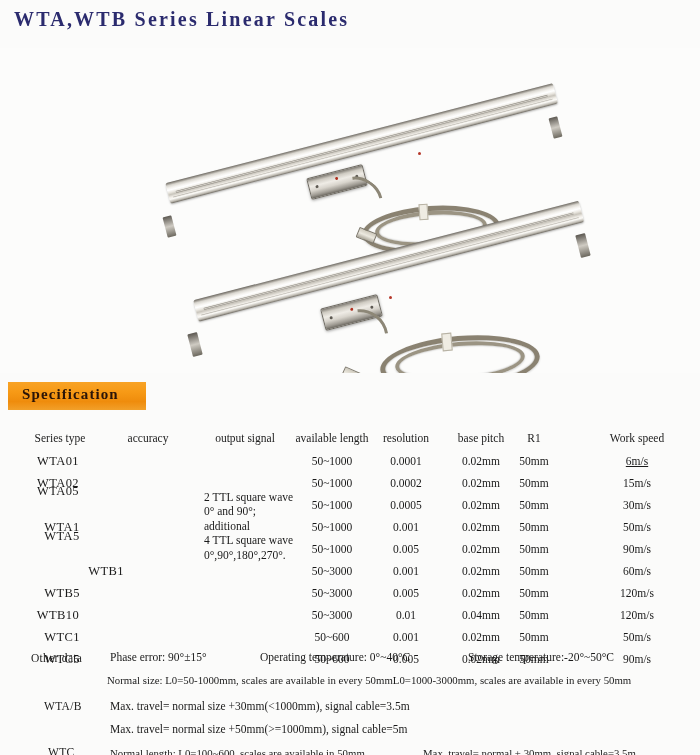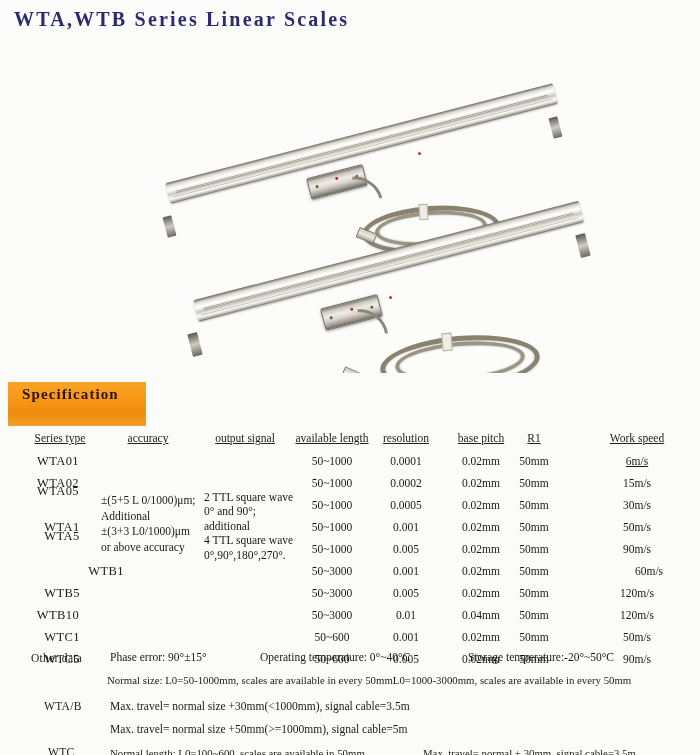--- a/index.html
+++ b/index.html
@@ -135,21 +135,21 @@
     border: 1px solid #7e796d;
     border-radius: 1px;
   }
 
   
   .spec-banner {
     position: absolute;
     left: 8px;
     top: 382px;
     width: 138px;
-    height: 44px;
+    height: 28px;
     background: linear-gradient(to bottom, #f8a326 0%, #f79a16 35%, #ef8c0c 70%, #f2a02a 100%);
   }
   .spec-banner .spec-label {
     position: absolute;
     left: 14px;
     top: 4px;
     font-family: "Liberation Serif", serif;
     font-weight: bold;
     font-size: 15px;
     letter-spacing: 1.1px;
@@ -164,21 +164,21 @@
     width: 700px;
     height: 240px;
     font-size: 11.5px;
   }
   .cell {
     position: absolute;
     white-space: nowrap;
     line-height: 1.15;
   }
   .cell.center { transform: translateX(-50%); text-align: center; }
-  .hdr { font-size: 11.5px; color: #222; text-decoration: underline; }
+  .hdr { font-size: 11.5px; color: #222; }
   .series { font-size: 12.5px; font-weight: normal; letter-spacing: .4px; }
   .multiline { white-space: normal; line-height: 1.35; }
 
   
   .bottom-block {
     position: absolute;
     left: 0;
     top: 648px;
     width: 700px;
     font-size: 11.5px;
@@ -254,26 +254,20 @@
 
   <div class="cell hdr center" style="left:60px;  top:8px;">Series type</div>
   <div class="cell hdr center" style="left:148px; top:8px;">accuracy</div>
   <div class="cell hdr center" style="left:245px; top:8px;">output signal</div>
   <div class="cell hdr center" style="left:332px; top:8px;">available length</div>
   <div class="cell hdr center" style="left:406px; top:8px;">resolution</div>
   <div class="cell hdr center" style="left:481px; top:8px;">base pitch</div>
   <div class="cell hdr center" style="left:534px; top:8px;">R1</div>
   <div class="cell hdr center" style="left:637px; top:8px;">Work speed</div>
 
-  <div class="cell multiline" style="left:101px; top:69px; width:110px;">
-    <div>±(5+5 L 0/1000)μm;</div>
-    <div>Additional</div>
-    <div>±(3+3 L0/1000)μm</div>
-    <div>or above accuracy</div>
-  </div>
 
   <div class="cell multiline" style="left:204px; top:66px; width:105px; line-height:1.25;">
     <div>2 TTL square wave</div>
     <div>0° and 90°;</div>
     <div>additional</div>
     <div>4 TTL square wave</div>
     <div>0°,90°,180°,270°.</div>
   </div>
 
   <div class="cell series center" style="left:58px;  top:30px;text-align:center;">WTA01</div>
@@ -309,21 +303,21 @@
   <div class="cell center" style="left:406px; top:119px;">0.005</div>
   <div class="cell center" style="left:481px; top:119px;">0.02mm</div>
   <div class="cell center" style="left:534px; top:119px;">50mm</div>
   <div class="cell center" style="left:637px; top:119px;">90m/s</div>
 
   <div class="cell series center" style="left:62px;  top:140px;margin-left:44px;">WTB1</div>
   <div class="cell center" style="left:332px; top:141px;">50~3000</div>
   <div class="cell center" style="left:406px; top:141px;">0.001</div>
   <div class="cell center" style="left:481px; top:141px;">0.02mm</div>
   <div class="cell center" style="left:534px; top:141px;">50mm</div>
-  <div class="cell center" style="left:637px; top:141px;margin-left:12px;">60m/s</div>
+  <div class="cell center" style="left:637px; top:141px;">60m/s</div>
 
   <div class="cell series center" style="left:62px;  top:162px;">WTB5</div>
   <div class="cell center" style="left:332px; top:163px;">50~3000</div>
   <div class="cell center" style="left:406px; top:163px;">0.005</div>
   <div class="cell center" style="left:481px; top:163px;">0.02mm</div>
   <div class="cell center" style="left:534px; top:163px;">50mm</div>
   <div class="cell center" style="left:637px; top:163px;">120m/s</div>
 
   <div class="cell series center" style="left:58px;  top:184px;">WTB10</div>
   <div class="cell center" style="left:332px; top:185px;">50~3000</div>

